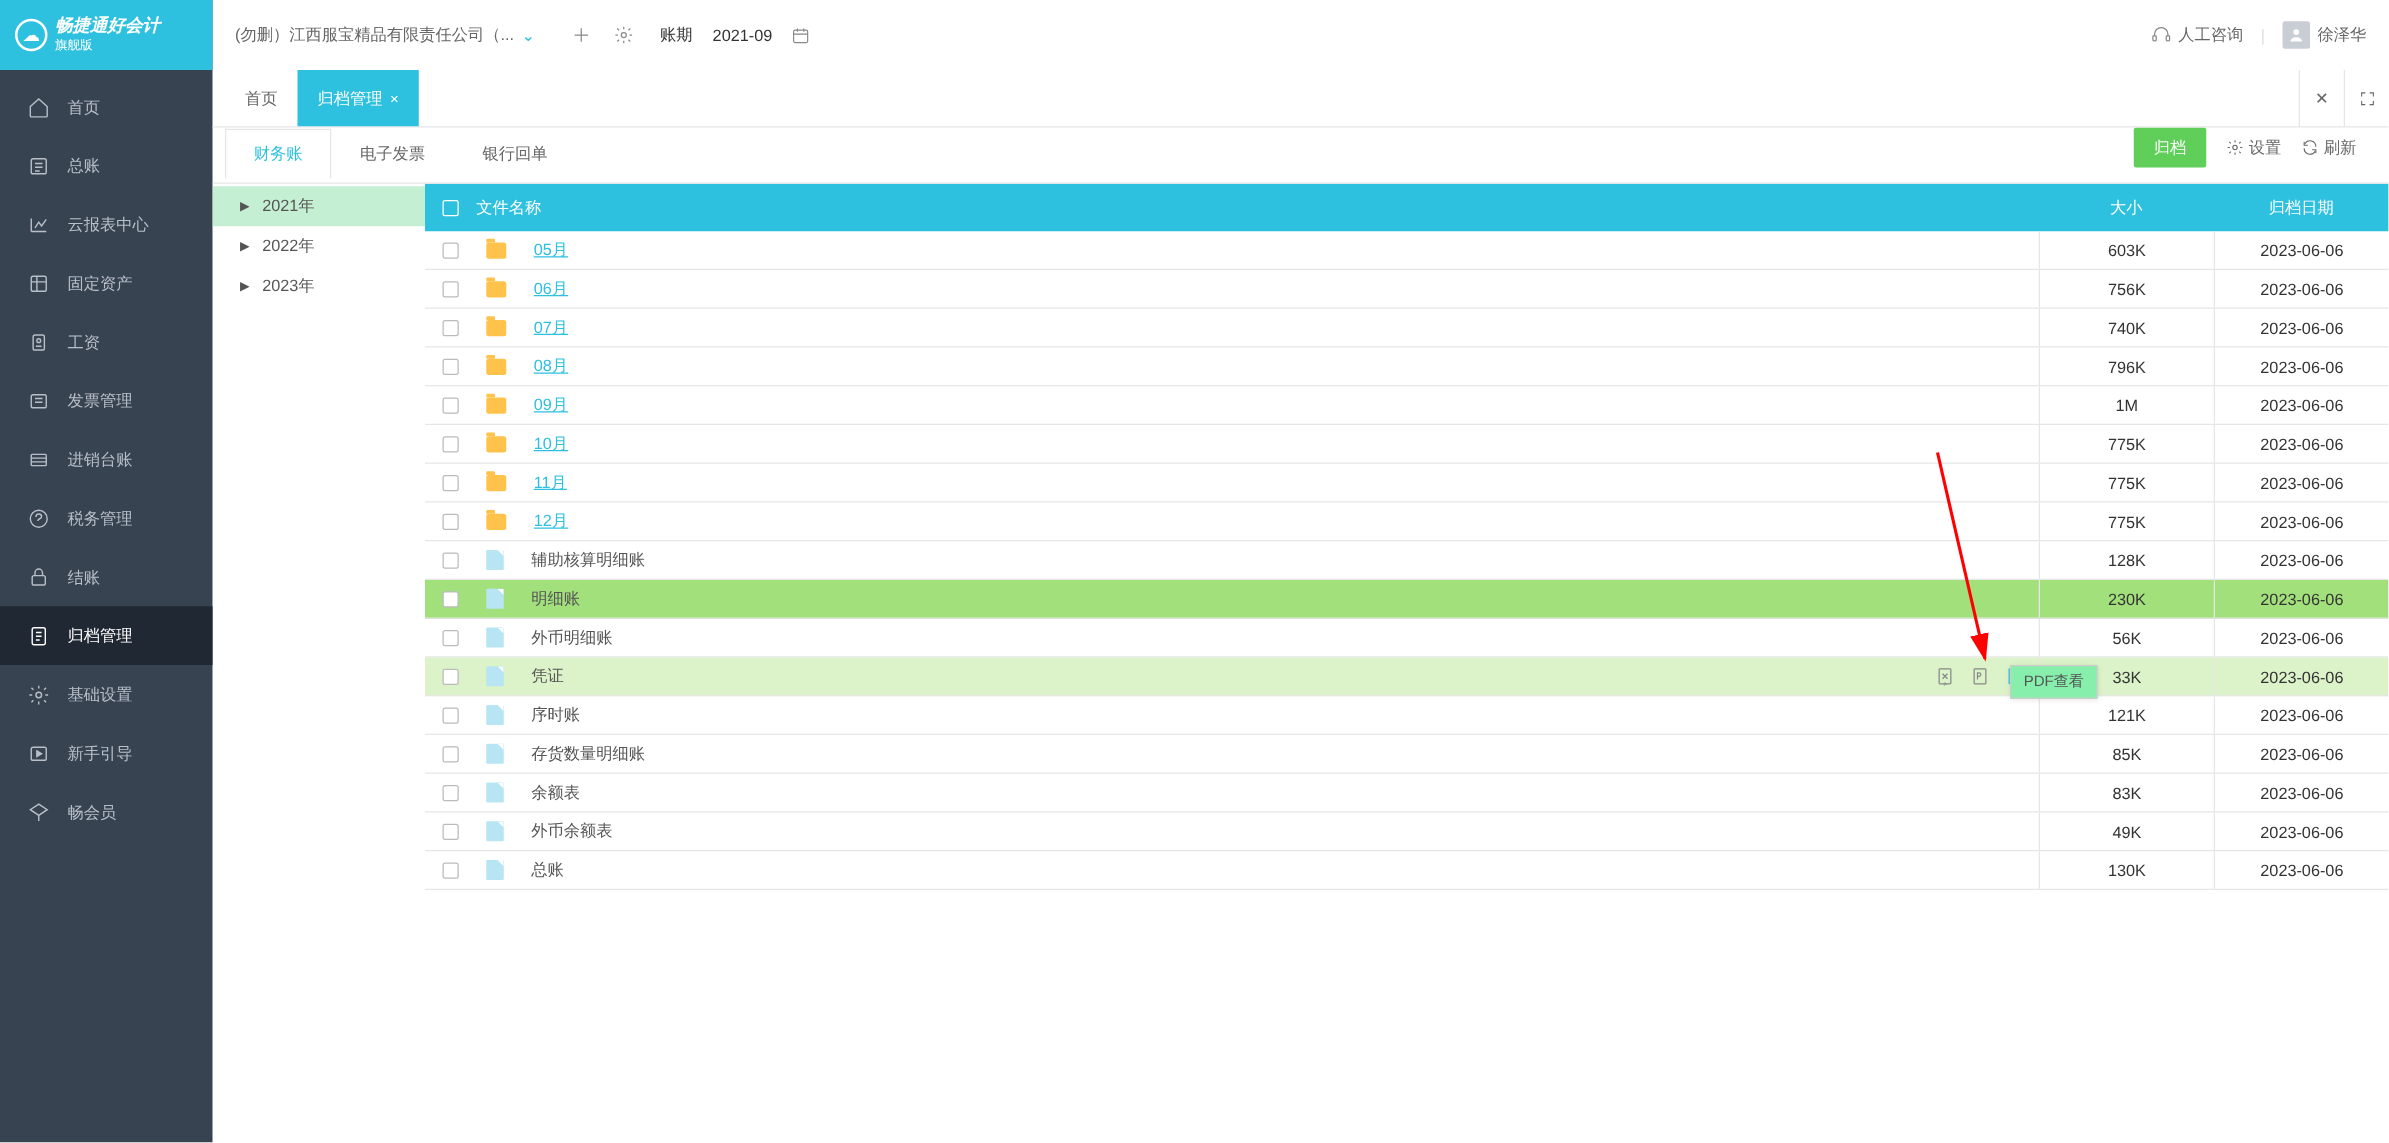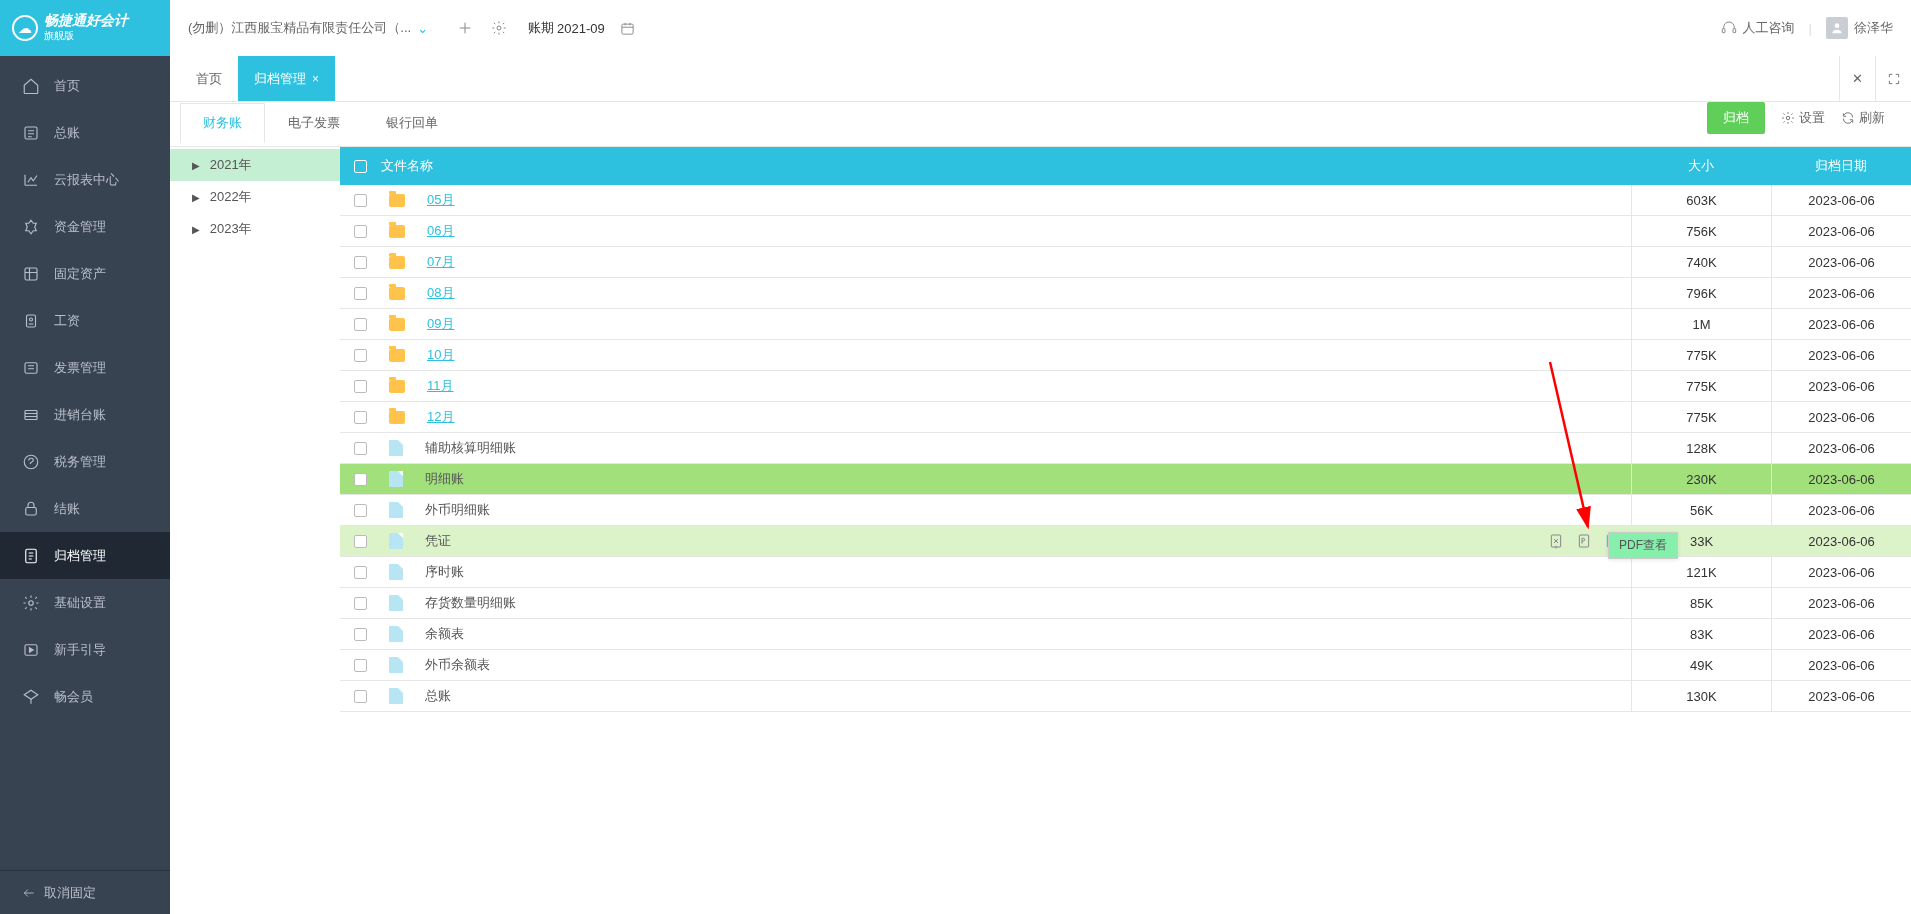--- a/index.html
+++ b/index.html
@@ -20,21 +20,21 @@
 .sidebar-footer { height: 44px; display: flex; align-items: center; padding: 0 22px; border-top: 1px solid #2a323e; cursor: pointer; }
 .sidebar-footer svg { stroke: currentColor; fill: none; stroke-width: 1.5; margin-right: 8px; }
 
 
 .main { flex: 1; display: flex; flex-direction: column; }
 .topbar { height: 56px; display: flex; align-items: center; padding: 0 18px; color: #666; }
 .company-select { display: flex; align-items: center; cursor: pointer; margin-right: 20px; }
 .company-select .chev { color: #2ec0df; margin-left: 6px; }
 .topbar .tb-icon { margin: 0 9px; cursor: pointer; color: #888; display: inline-flex; }
 .topbar .tb-icon svg { stroke: currentColor; fill: none; stroke-width: 1.5; }
-.period-label { margin-left: 12px; margin-right: 3px; color: #333; }
+.period-label { margin-left: 12px; margin-right: 16px; color: #333; }
 .period-value { color: #333; margin-right: 6px; }
 .cal-icon { color: #2ec0df; }
 .topbar-spacer { flex: 1; }
 .topbar-right { display: flex; align-items: center; gap: 14px; }
 .headset { display: flex; align-items: center; gap: 6px; cursor: pointer; }
 .avatar { width: 22px; height: 22px; background: #c9ced4; border-radius: 2px; display: inline-flex; align-items: center; justify-content: center; color: #fff; }
 
 
 .page-tabs { height: 46px; border-bottom: 1px solid #e6e6e6; display: flex; align-items: stretch; padding-left: 10px; position: relative; }
 .page-tab { display: flex; align-items: center; padding: 0 16px; color: #666; cursor: pointer; }
@@ -129,28 +129,20 @@
           <span class="nav-icon">
             <svg width="18" height="18" viewBox="0 0 24 24">
               <path d="M4 19V5M4 19h16M8 15l4-6 3 4 5-7"></path>
             </svg>
           </span>
           <span>云报表中心</span>
         </div>
         <div class="nav-item">
           <span class="nav-icon">
             <svg width="18" height="18" viewBox="0 0 24 24">
-              <path d="M12 3l3 4h4l-2 5 2 5h-4l-3 4-3-4H5l2-5-2-5h4z"></path>
-            </svg>
-          </span>
-          <span>资金管理</span>
-        </div>
-        <div class="nav-item">
-          <span class="nav-icon">
-            <svg width="18" height="18" viewBox="0 0 24 24">
               <rect x="4" y="4" width="16" height="16" rx="2"></rect>
               <path d="M4 10h16M10 4v16"></path>
             </svg>
           </span>
           <span>固定资产</span>
         </div>
         <div class="nav-item">
           <span class="nav-icon">
             <svg width="18" height="18" viewBox="0 0 24 24">
               <rect x="6" y="4" width="12" height="16" rx="2"></rect>
@@ -226,26 +218,20 @@
         <div class="nav-item">
           <span class="nav-icon">
             <svg width="18" height="18" viewBox="0 0 24 24">
               <path d="M12 3l9 6-9 6-9-6z"></path>
               <path d="M12 15v6"></path>
             </svg>
           </span>
           <span>畅会员</span>
         </div>
       </nav>
-    <div class="sidebar-footer">
-      <svg width="14" height="14" viewBox="0 0 24 24">
-          <path d="M4 12h16M4 12l6-6M4 12l6 6"></path>
-        </svg>
-      <span>取消固定</span>
-    </div>
   </aside>
 
   <div class="main">
 
     <div class="topbar">
       <div class="company-select">
         <span>(勿删）江西服宝精品有限责任公司（...</span>
         <span class="chev">⌄</span>
       </div>
       <span class="tb-icon">

